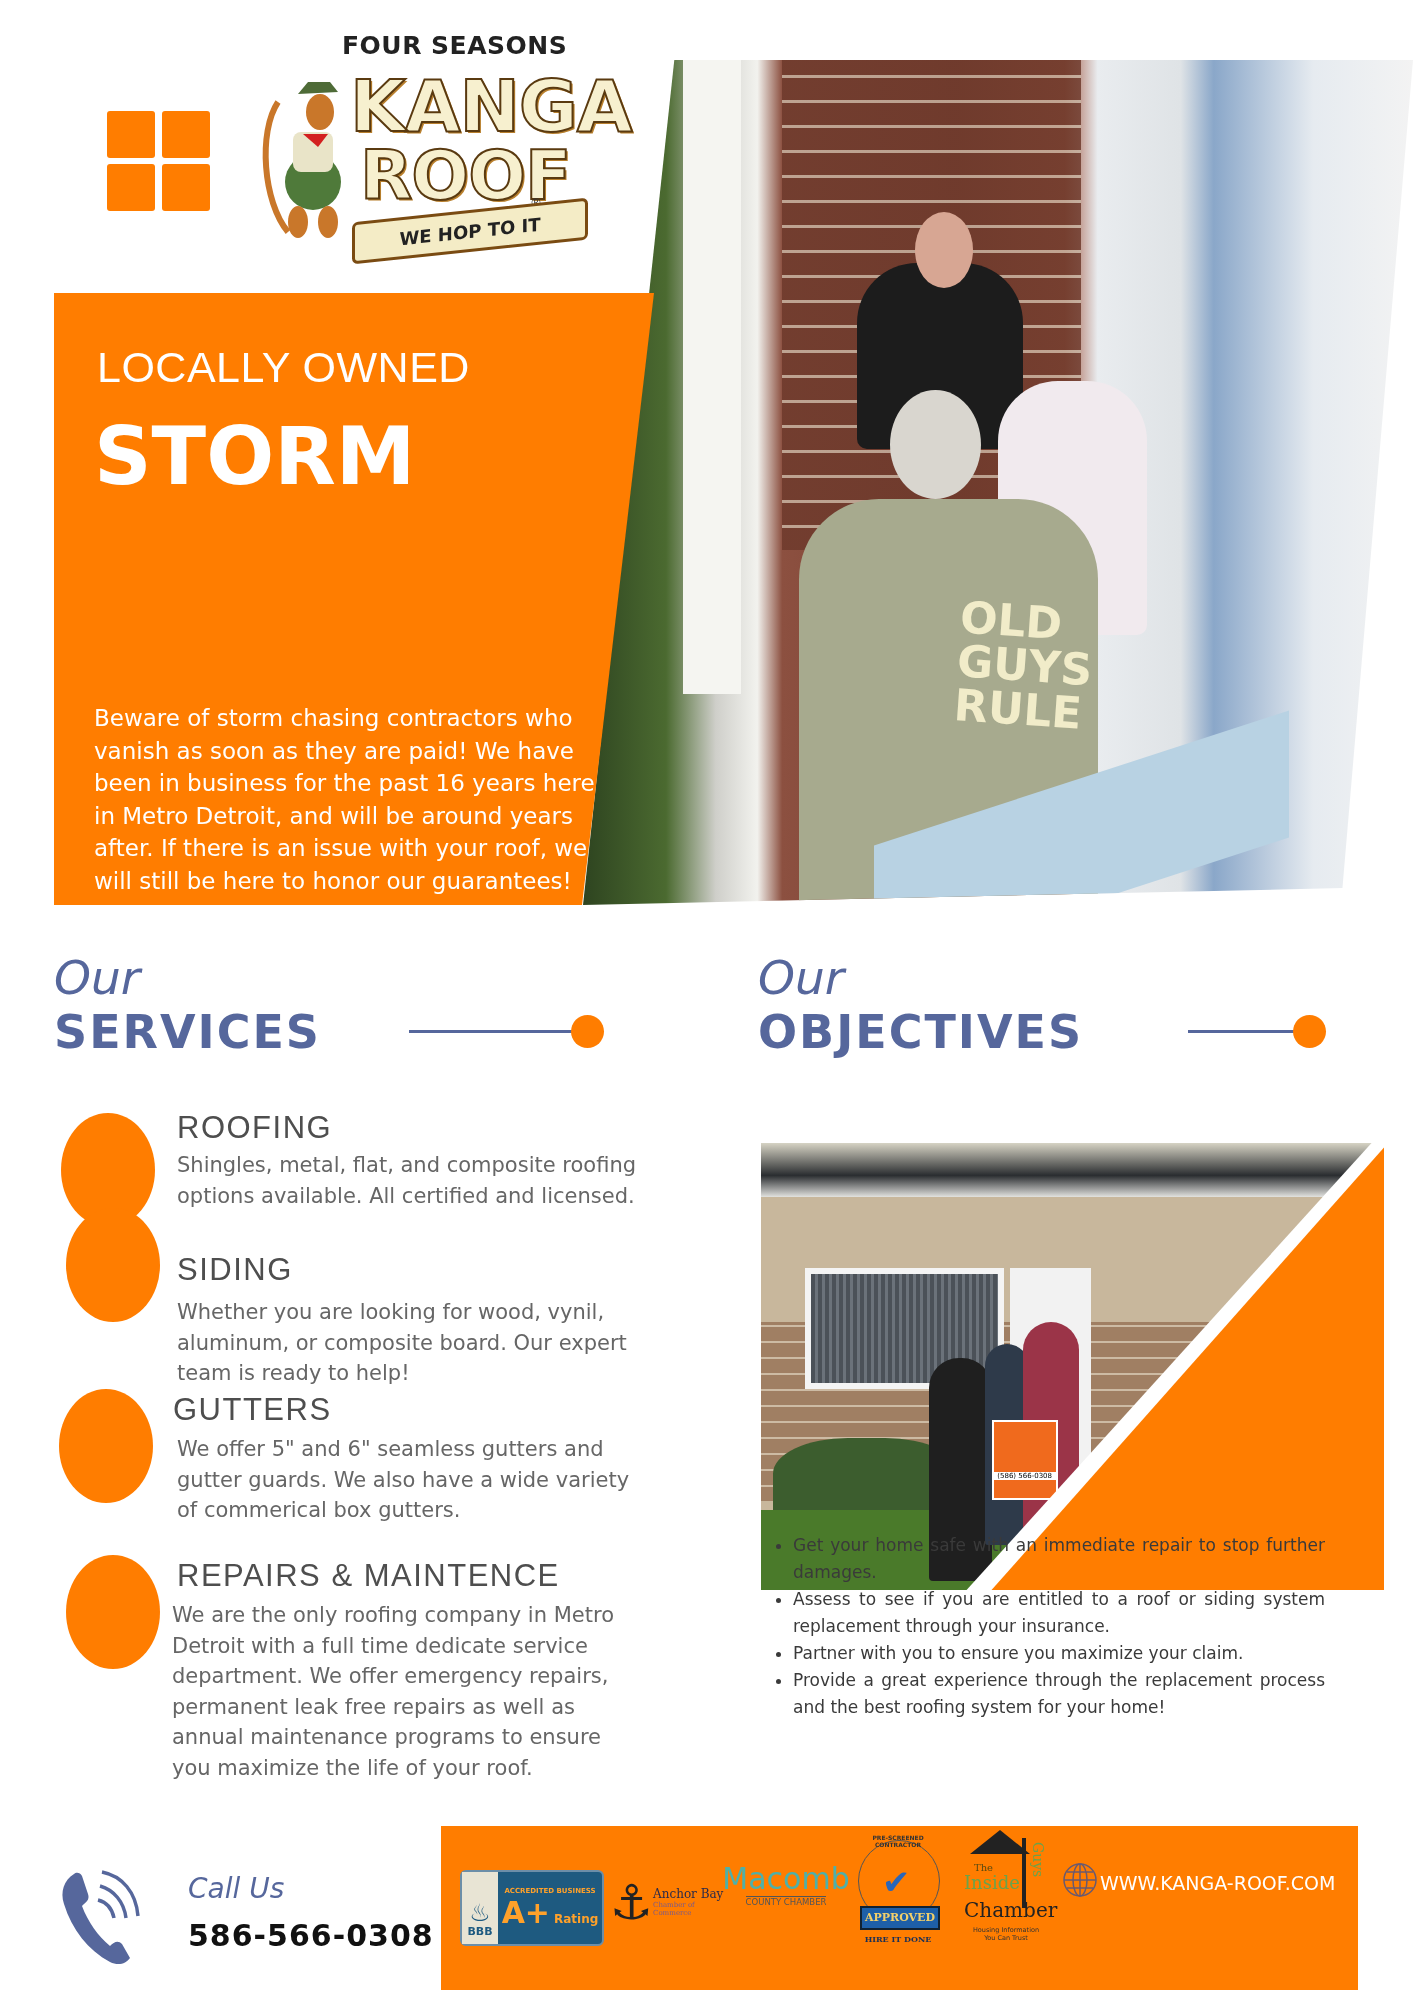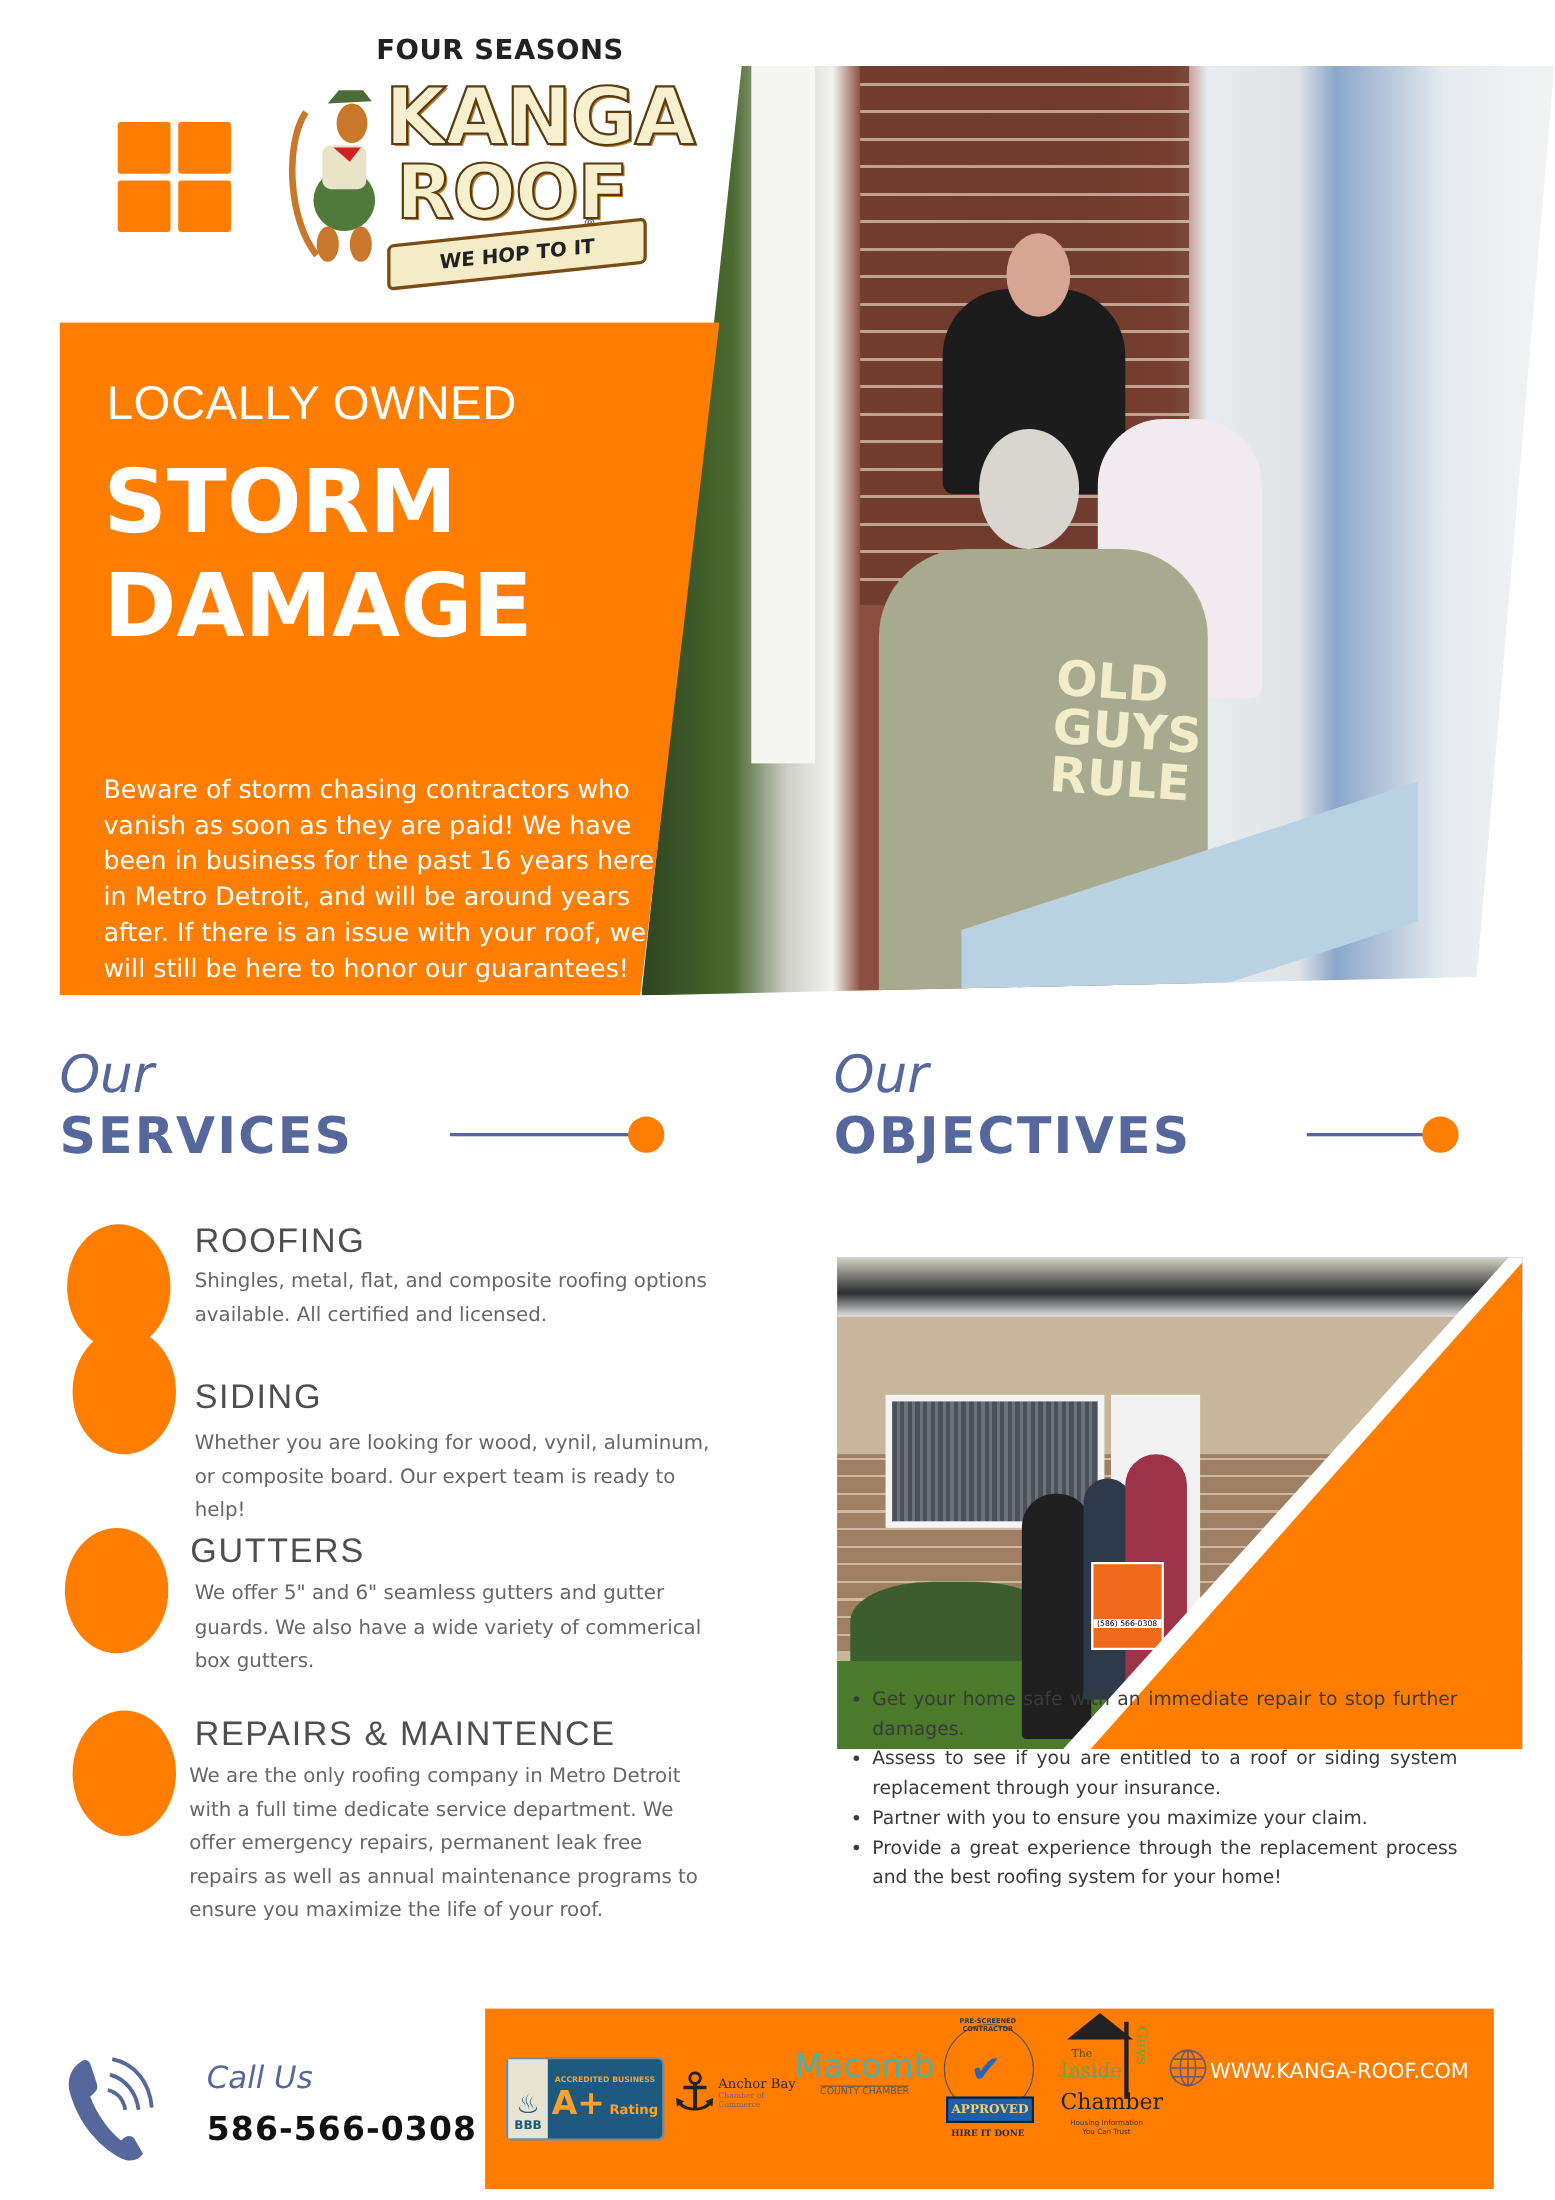--- a/index.html
+++ b/index.html
@@ -28,21 +28,21 @@
   .headline{left:94px;top:410px;color:#fff;font-family:"DejaVu Sans",sans-serif;font-weight:bold;font-size:80px;line-height:94px;letter-spacing:0px;}
   .hero-body{left:94px;top:702px;width:510px;color:#fff;font-family:"DejaVu Sans",sans-serif;font-size:23px;line-height:32.5px;}
   
   .our{font-family:"DejaVu Sans",sans-serif;font-style:italic;font-size:47px;color:#56679c;}
   .sec-title{font-family:"DejaVu Sans",sans-serif;font-weight:bold;font-size:46px;color:#56679c;letter-spacing:2px;}
   .line{position:absolute;height:3px;background:#56679c;}
   .dot{position:absolute;width:33px;height:33px;border-radius:50%;background:#ff7d00;}
   
   .svc-circle{position:absolute;width:94px;height:114px;border-radius:50%;background:#ff7d00;}
   .svc-title{position:absolute;font-family:"Liberation Sans",sans-serif;font-size:31px;color:#4e4e4e;letter-spacing:1.5px;}
-  .svc-body{position:absolute;font-family:"DejaVu Sans",sans-serif;font-size:18px;line-height:30.5px;color:#666;width:470px;}
+  .svc-body{position:absolute;font-family:"DejaVu Sans",sans-serif;font-size:21px;line-height:30.5px;color:#666;width:470px;}
   
   .obj-photo{left:761px;top:1143px;width:623px;height:447px;overflow:hidden;background:#c9bfa8;}
   .obj-photo .roof{position:absolute;left:0;top:0;width:100%;height:12%;background:linear-gradient(#d6d3c4,#2a2d30 60%,#e2e2df);}
   .obj-photo .wall{position:absolute;left:0;top:12%;width:100%;height:88%;background:#c8b79c;}
   .obj-photo .bricks{position:absolute;left:0;top:40%;width:100%;height:40%;background:repeating-linear-gradient(0deg,#a07f63 0 14px,#cdbba4 14px 16px);}
   .obj-photo .win{position:absolute;left:7%;top:28%;width:32%;height:27%;background:#f4f4f4;padding:6px;box-sizing:border-box;}
   .obj-photo .win div{width:100%;height:100%;background:repeating-linear-gradient(90deg,#4b5158 0 4px,#6b727a 4px 7px);}
   .obj-photo .door{position:absolute;left:40%;top:28%;width:13%;height:48%;background:#f2f2f2;}
   .obj-photo .grass{position:absolute;left:0;top:82%;width:100%;height:18%;background:#4a7a2a;}
   .obj-photo .shrub{position:absolute;left:2%;top:66%;width:30%;height:20%;background:#3c5d2e;border-radius:40% 40% 10% 10%;}
@@ -98,21 +98,20 @@
   <div class="shirt"></div>
   <div class="head1"></div>
   <div class="bench"></div>
   <div class="shirt-text" style="width:170px;">OLD GUYS RULE</div>
 </div>
 
 <div class="abs hero-orange"></div>
 <div class="abs locally">LOCALLY OWNED</div>
 <div class="abs headline">
   <div>STORM</div>
-  <div>DAMAGE</div>
 </div>
 <div class="abs hero-body">Beware of storm chasing contractors who vanish as soon as they are paid! We have been in business for the past 16 years here in Metro Detroit, and will be around years after. If there is an issue with your roof, we will still be here to honor our guarantees!</div>
 
 <div class="abs our" style="left:54px;top:950px;">Our</div>
 <div class="abs sec-title" style="left:54px;top:1005px;">SERVICES</div>
 <div class="line" style="left:409px;top:1030px;width:180px;"></div>
 <div class="dot" style="left:571px;top:1015px;"></div>
 
 <div class="svc-circle" style="left:61px;top:1113px;"></div>
 <div class="svc-title" style="left:177px;top:1110px;">ROOFING</div>

